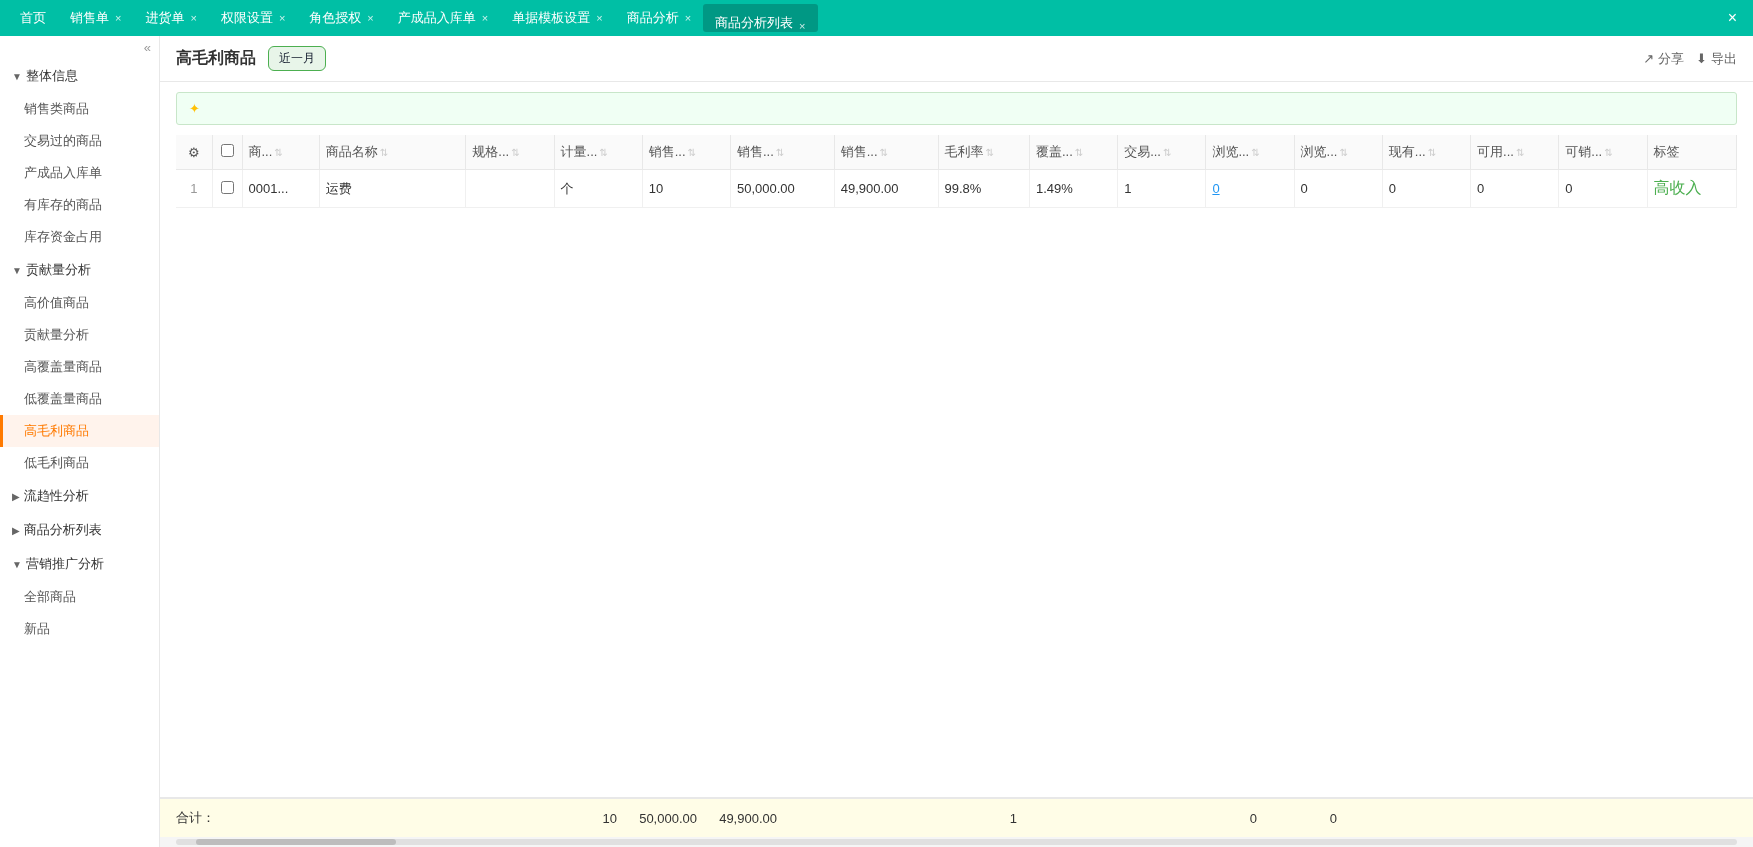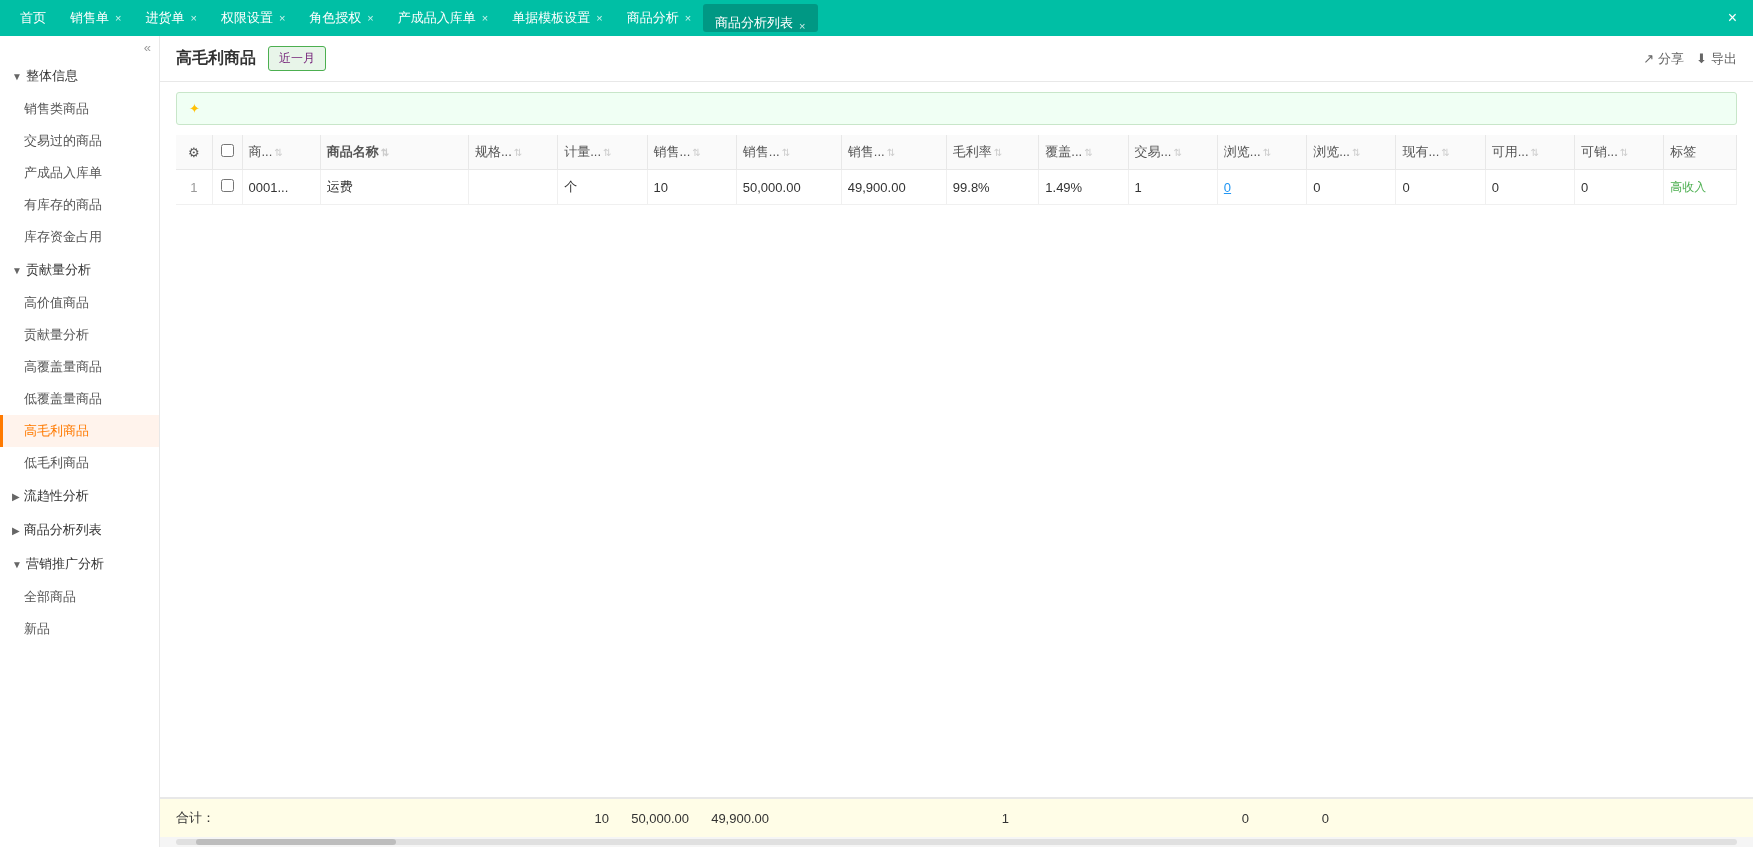--- a/index.html
+++ b/index.html
@@ -108,21 +108,22 @@
       border: 1px solid #ddd;
       border-radius: 3px;
       padding: 3px 10px;
       cursor: pointer;
       font-size: 12px;
       color: #666;
     }
     .filter-btn.active {
       background: #e8f5e9;
       border-color: #4caf50;
-      color: #701a75;
+      color: #0f172a;
+      border-radius: 6px;
     }
     .search-box {
       display: flex;
       align-items: center;
       border: 1px solid #ddd;
       border-radius: 3px;
       padding: 3px 8px;
       gap: 6px;
       flex: 1;
       max-width: 260px;
@@ -199,38 +200,38 @@
     tbody tr {
       border-bottom: 1px solid #f0f0f0;
     }
     tbody td {
       padding: 8px 6px;
       color: #333;
       border-right: 1px solid #f0f0f0;
       white-space: nowrap;
       font-size: 13px;
     }
-    .tag-high { color: #4caf50; font-size: 12px; }
+    .tag-high { color: #4caf50; font-size: 16px; }
     .col-num { text-align: center; color: #999; width: 36px; }
     .col-check { width: 30px; text-align: center; }
     .link-style { color: #2196f3; text-decoration: underline; cursor: pointer; }
 
     
     .table-footer {
       display: flex;
       align-items: center;
       padding: 8px 16px;
       border-top: 2px solid #e8e8e8;
       background: #fffde7;
       font-size: 13px;
       color: #333;
       gap: 0;
       min-height: 40px;
     }
-    .footer-label { color: #333; }
+    .footer-label { color: #333; margin-right: 8px; }
     .footer-cell {
       padding: 0 6px;
       min-width: 80px;
       text-align: right;
     }
 
     
     .bottom-scrollbar {
       height: 10px;
       background: #f5f5f5;
@@ -399,21 +400,21 @@
             </th>
             <th style="width:30px; text-align:center;">
               <input type="checkbox" style="">
             </th>
             <th>
               <div class="th-content">
                   <span>商...</span>
                   <span class="sort-icon">⇅</span>
                 </div>
             </th>
-            <th style="min-width:100px;font-weight:bold;">
+            <th style="min-width:100px;">
               <div class="th-content">
                   <span>商品名称</span>
                   <span class="sort-icon">⇅</span>
                 </div>
             </th>
             <th>
               <div class="th-content">
                   <span>规格...</span>
                   <span class="sort-icon">⇅</span>
                 </div>

